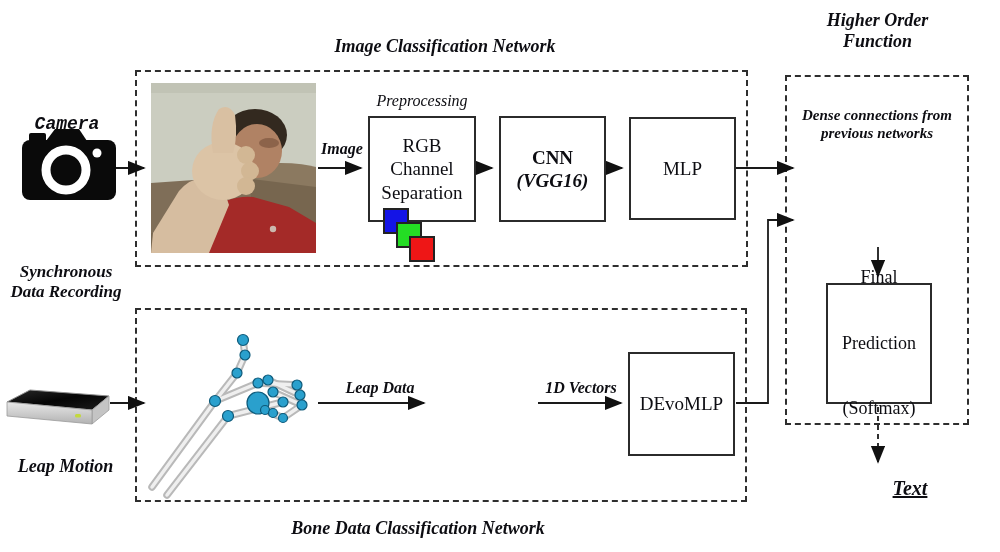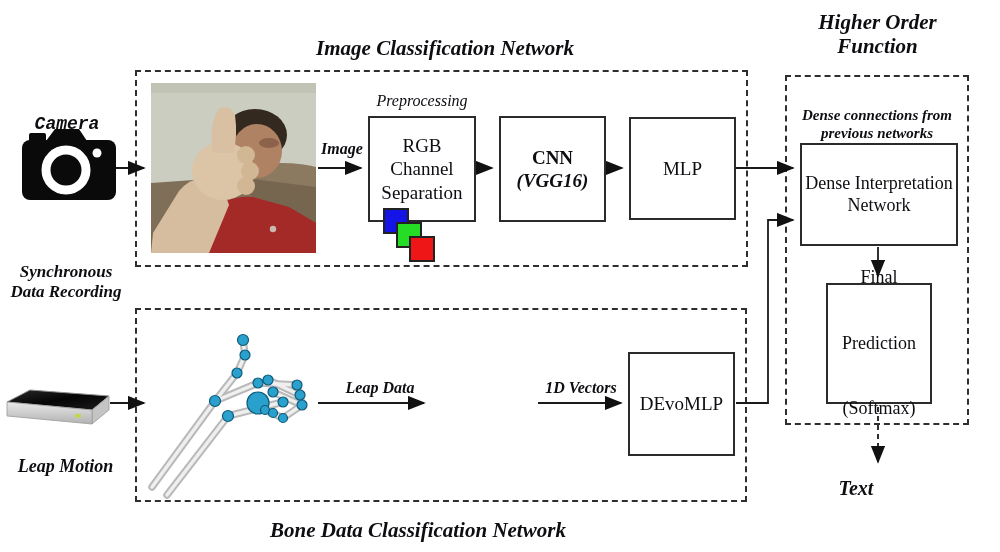--- a/index.html
+++ b/index.html
@@ -7,21 +7,21 @@
     position:relative;width:1000px;height:552px;background:#ffffff;overflow:hidden;
     font-family:"Liberation Serif","DejaVu Serif",serif;color:#0d0d12;
   }
   .dashedbox{position:absolute;border:2px dashed #2e2e2e;box-sizing:border-box;background:transparent;}
   .solidbox{
     position:absolute;border:2px solid #2b2b2b;box-sizing:border-box;background:#fff;
     display:flex;flex-direction:column;align-items:center;justify-content:center;
     font-size:19px;line-height:1.22;text-align:center;z-index:3;
   }
   .lbl{position:absolute;text-align:center;z-index:4;}
-  .t-title{font-size:21px;font-weight:bold;font-style:italic;line-height:1.15;}
+  .t-title{font-size:18px;font-weight:bold;font-style:italic;line-height:1.15;}
   .t-side{font-size:18px;font-weight:bold;font-style:italic;line-height:1.18;}
   .t-arrow{font-size:16px;font-weight:bold;font-style:italic;}
   .t-prep{font-size:16px;font-style:italic;}
   .t-note{font-size:15px;font-weight:bold;font-style:italic;line-height:1.2;}
   .t-out{font-size:20px;font-weight:bold;font-style:italic;}
   .italic{font-style:italic;}
   .sq{position:absolute;width:26px;height:26px;border:2px solid #222;box-sizing:border-box;}
   svg{display:block;}
   .absvg{position:absolute;z-index:2;}
   .arrows{position:absolute;left:0;top:0;z-index:1;pointer-events:none;}
@@ -200,26 +200,22 @@
     <span>1D Vectors</span>
   </div>
   <div class="solidbox" style="left:628px;top:352px;width:107px;height:104px;">
     <div>DEvoMLP</div>
   </div>
 
   <div class="lbl t-note" style="left:792px;top:106px;width:170px;text-align:center;">
     <div>Dense connections from</div>
     <div>previous networks</div>
   </div>
-  <div class="solidbox" style="left:800px;top:143px;width:158px;height:103px;font-size:18px;">
-    <div>Dense Interpretation</div>
-    <div>Network</div>
-  </div>
   <div class="solidbox" style="left:826px;top:283px;width:106px;height:121px;font-size:18px;gap:44px;">
     <div>Final</div>
     <div>Prediction</div>
     <div>(Softmax)</div>
   </div>
-  <div class="lbl t-out" style="left:816px;top:477px;width:80px;">
+  <div class="lbl t-out" style="left:870px;top:477px;width:80px;text-decoration:underline;">
     <span>Text</span>
   </div>
 
 </div>
 
 </body></html>

